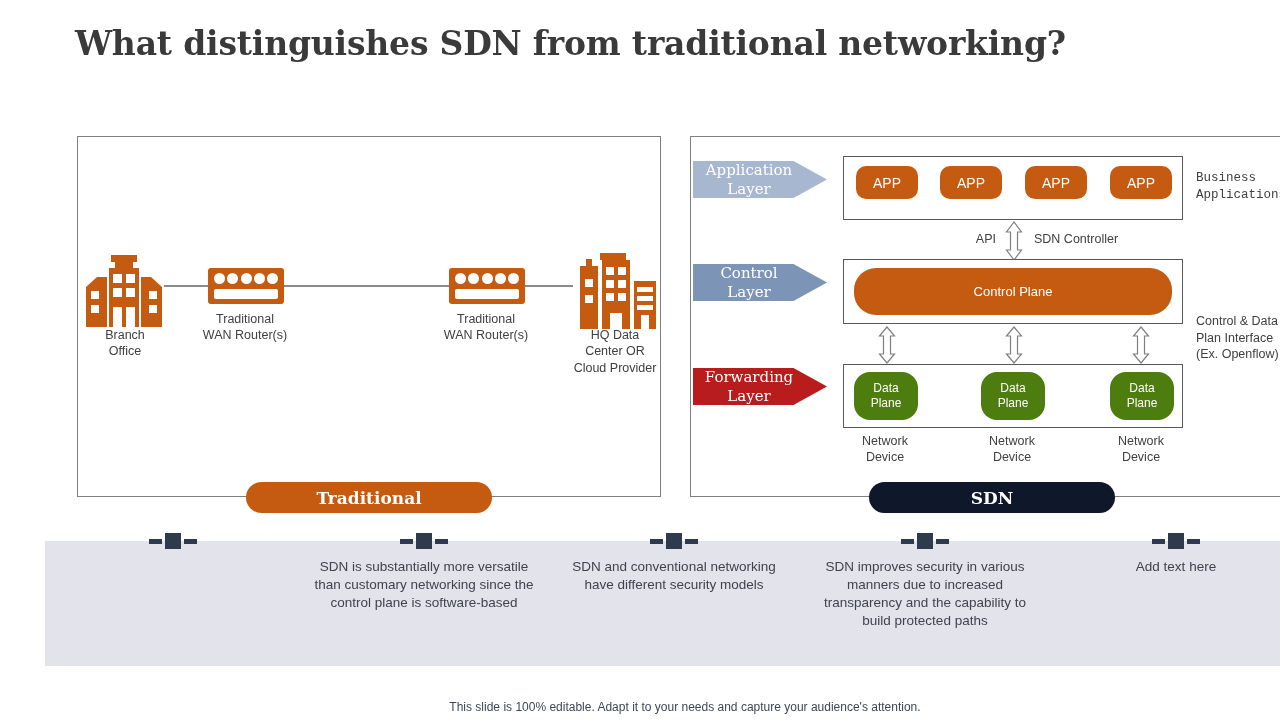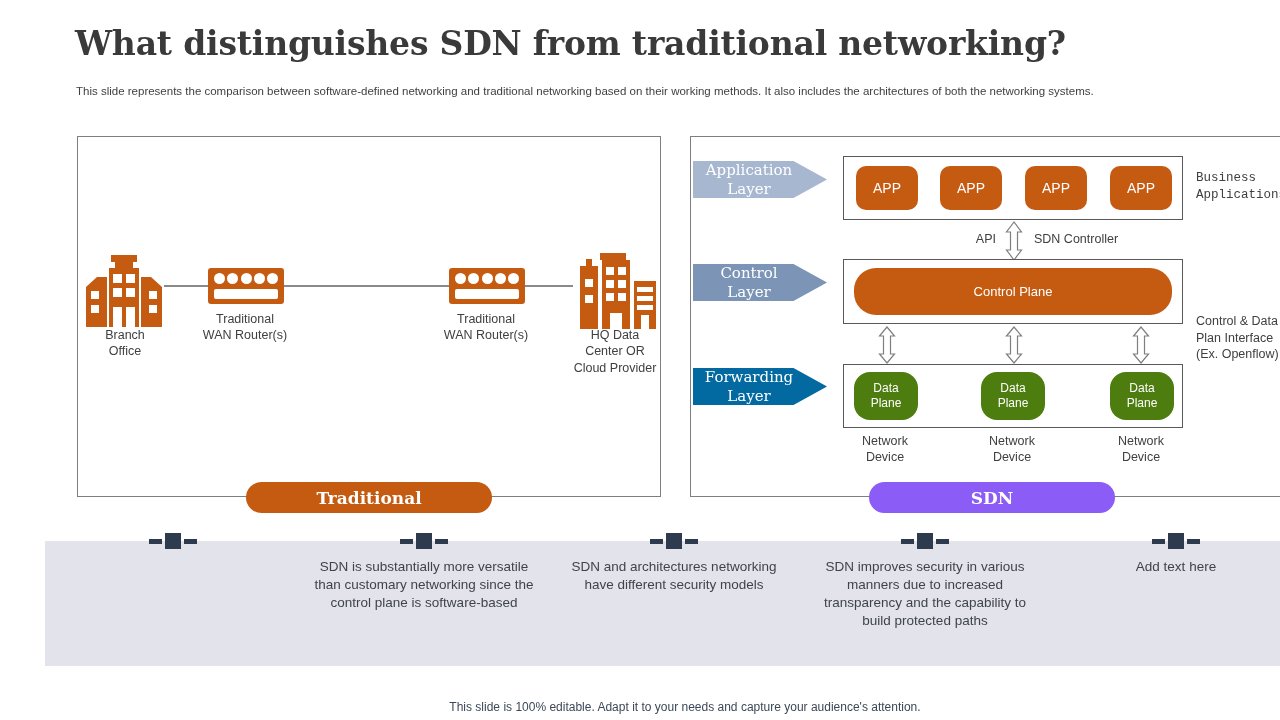--- a/index.html
+++ b/index.html
@@ -38,26 +38,26 @@
   .lbl-hq{left:452px;width:170px;top:190px;}
 
   
   .layer-arrow{position:absolute;left:2px;width:134px;height:37px;
                clip-path:polygon(0 0,75% 0,100% 50%,75% 100%,0 100%);
                color:#fff;font-family:"DejaVu Serif",serif;font-size:15px;line-height:1.25;
                display:flex;align-items:center;justify-content:center;text-align:center;
                padding-right:22px;box-sizing:border-box;}
   .layer-app{top:24px;background:#A8B7D0;}
   .layer-ctl{top:127px;background:#7C95B7;}
-  .layer-fwd{top:231px;background:#0369a1;}
+  .layer-fwd{top:231px;background:#b91c1c;}
   .cbox{position:absolute;left:152px;width:340px;background:#fff;border:1px solid #595959;box-sizing:border-box;}
   .cbox-app{top:19px;height:64px;}
   .cbox-ctl{top:122px;height:65px;}
   .cbox-fwd{top:227px;height:64px;}
-  .app-chip{position:absolute;top:9px;width:62px;height:44px;background:#C55A11;border-radius:10px;
+  .app-chip{position:absolute;top:9px;width:62px;height:33px;background:#C55A11;border-radius:10px;
             color:#fff;font-size:14px;display:flex;align-items:center;justify-content:center;}
   .app-1{left:12px;}.app-2{left:96px;}.app-3{left:181px;}.app-4{left:266px;}
   .control-plane{position:absolute;left:10px;right:10px;top:8px;bottom:8px;background:#C55A11;border-radius:22px;
             color:#fff;font-size:13px;display:flex;align-items:center;justify-content:center;}
   .data-chip{position:absolute;top:7px;width:64px;height:48px;background:#4d7c0f;border-radius:16px;
             color:#fff;font-size:12px;line-height:1.25;display:flex;align-items:center;justify-content:center;text-align:center;}
   .dp-1{left:10px;}.dp-2{left:137px;}.dp-3{left:266px;}
   .api-label{position:absolute;left:205px;top:95px;width:100px;text-align:right;font-size:12.5px;}
   .controller-label{position:absolute;left:343px;top:95px;width:160px;font-size:12.5px;}
   .varrow{position:absolute;}
@@ -67,21 +67,21 @@
   .nd-1{left:139px;}.nd-2{left:266px;}.nd-3{left:395px;}
   .side-label{position:absolute;left:505px;font-size:12.5px;line-height:1.32;color:#404040;}
   .side-business{top:33px;font-family:Liberation Mono, monospace;}
   .side-interface{top:176px;}
 
   
   .badge{position:absolute;top:482px;width:246px;height:31px;border-radius:16px;z-index:5;
          display:flex;align-items:center;justify-content:center;color:#fff;
          font-family:"DejaVu Serif",serif;font-weight:700;font-size:17px;}
   .badge-traditional{left:201px;background:#C55A11;}
-  .badge-sdn{left:824px;background:#8b5cf6;}
+  .badge-sdn{left:824px;background:#0f172a;}
 
   
   .band{position:absolute;left:0;top:541px;width:1280px;height:125px;background:#E2E3EB;}
   .marker{position:absolute;top:533px;display:flex;align-items:center;gap:3px;z-index:6;}
   .m-1{left:104px;}.m-2{left:355px;}.m-3{left:605px;}.m-4{left:856px;}.m-5{left:1107px;}
   .marker .dash{width:13px;height:5px;background:#2E3B4E;}
   .marker .sq{width:16px;height:16px;background:#2E3B4E;}
   .note{position:absolute;top:558px;width:234px;text-align:center;font-size:13.5px;color:#3F444B;line-height:1.33;z-index:6;}
   .n-1{left:11px;}.n-2{left:262px;}.n-3{left:512px;}.n-4{left:763px;}.n-5{left:1014px;}
 
@@ -89,21 +89,20 @@
   .footer{position:absolute;left:0;top:700px;width:100%;text-align:center;font-size:12px;color:#3C4857;}
   .ring{position:absolute;left:1237px;top:673px;width:106px;height:106px;border:20px solid #2F3E53;
         border-radius:50%;box-sizing:border-box;}
 </style>
 </head>
 <body>
 
 <div class="slide">
 
   <div class="title">What distinguishes SDN from traditional networking?</div>
-  <div class="subtitle">This slide represents the comparison between software-defined networking and traditional networking based on their working methods. It also includes the architectures of both the networking systems.</div>
 
   <div class="panel left">
     <div class="connector"></div>
 
     <svg class="bld branch-icon" width="84" height="72" viewBox="0 0 84 72">
       <g fill="#C55A11">
         <rect x="27" y="0" width="26" height="7"></rect>
         <rect x="31" y="7" width="18" height="6"></rect>
         <rect x="25" y="13" width="30" height="59"></rect>
         <polygon points="23,22 23,72 2,72 2,32 13,22"></polygon>
@@ -265,20 +264,20 @@
       <span class="sq"></span>
       <span class="dash"></span>
     </div>
   <div class="marker m-5">
       <span class="dash"></span>
       <span class="sq"></span>
       <span class="dash"></span>
     </div>
 
   <div class="note n-2">SDN is substantially more versatile than customary networking since the control plane is software-based</div>
-  <div class="note n-3">SDN and architectures networking have different security models</div>
+  <div class="note n-3">SDN and conventional networking have different security models</div>
   <div class="note n-4">SDN improves security in various manners due to increased transparency and the capability to build protected paths</div>
   <div class="note n-5">Add text here</div>
 
   <div class="footer">This slide is 100% editable. Adapt it to your needs and capture your audience's attention.</div>
   <div class="ring"></div>
 
 </div>
 
 </body></html>

